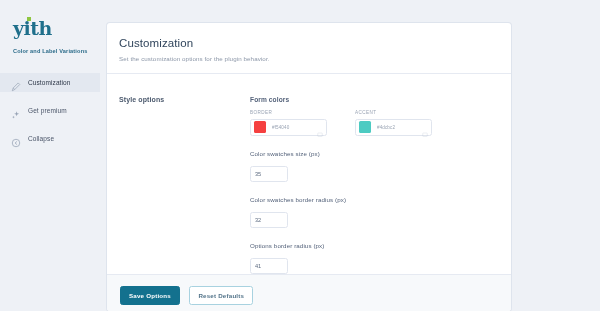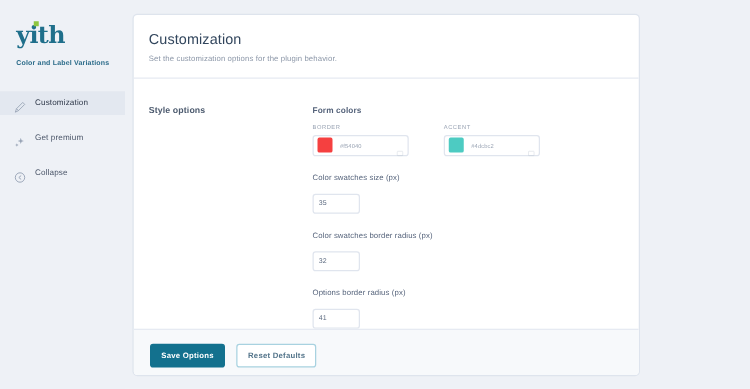--- a/index.html
+++ b/index.html
@@ -2,21 +2,21 @@
 <html><head>
 <meta charset="utf-8">
 <style>
   * { box-sizing: border-box; margin: 0; padding: 0; }
   html, body {
     width: 600px; height: 311px;
     background: #eef1f6;
     font-family: "Liberation Sans", sans-serif;
     overflow: hidden;
   }
-  .app { position: relative; width: 520px; height: 311px; display: flex; }
+  .app { position: relative; width: 520px; height: 311px; display: flex; align-items: flex-end; }
 
   
   .sidebar {
     width: 100px; height: 311px;
     background: #eef1f6;
     padding-top: 14px;
     flex: 0 0 100px;
   }
   .brand { padding: 4px 0 0 13px; }
   .logo {

